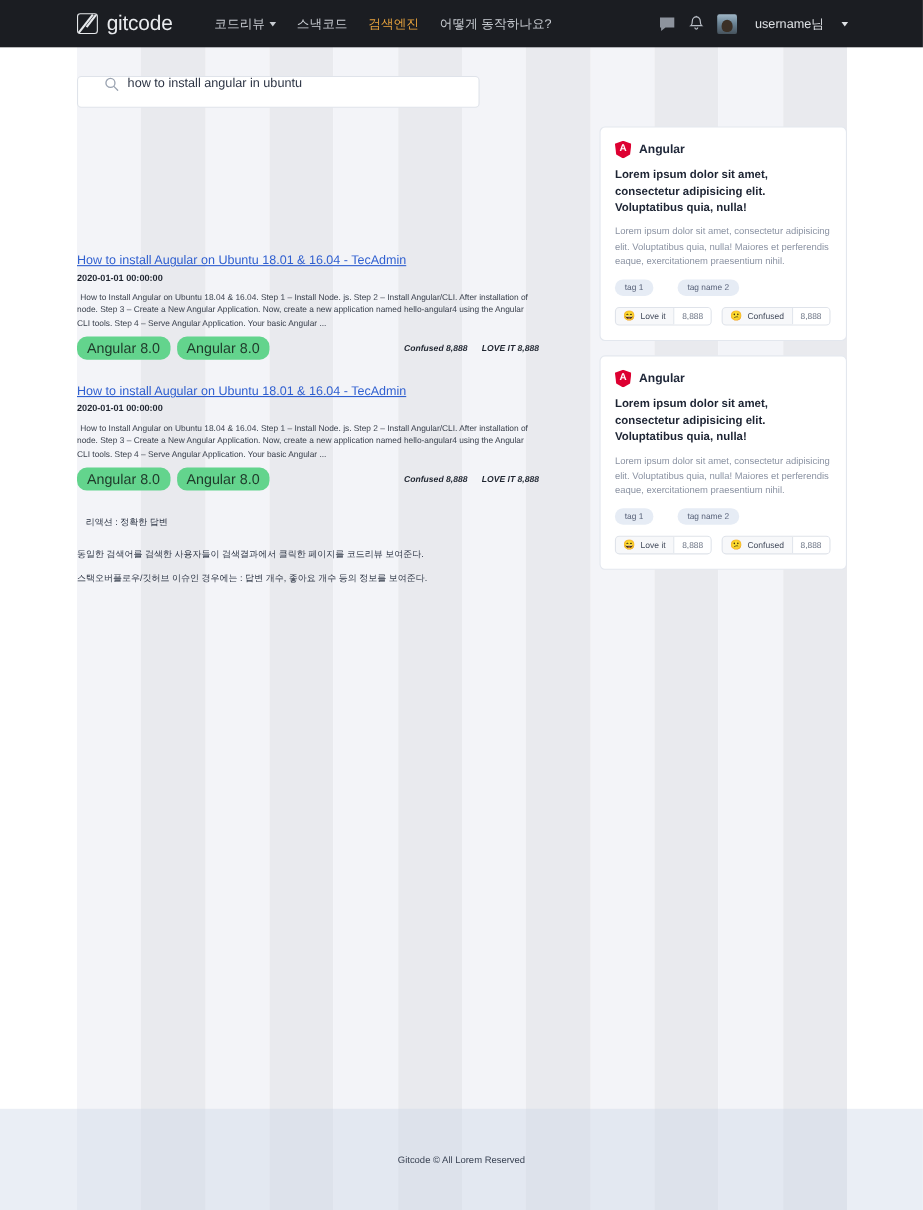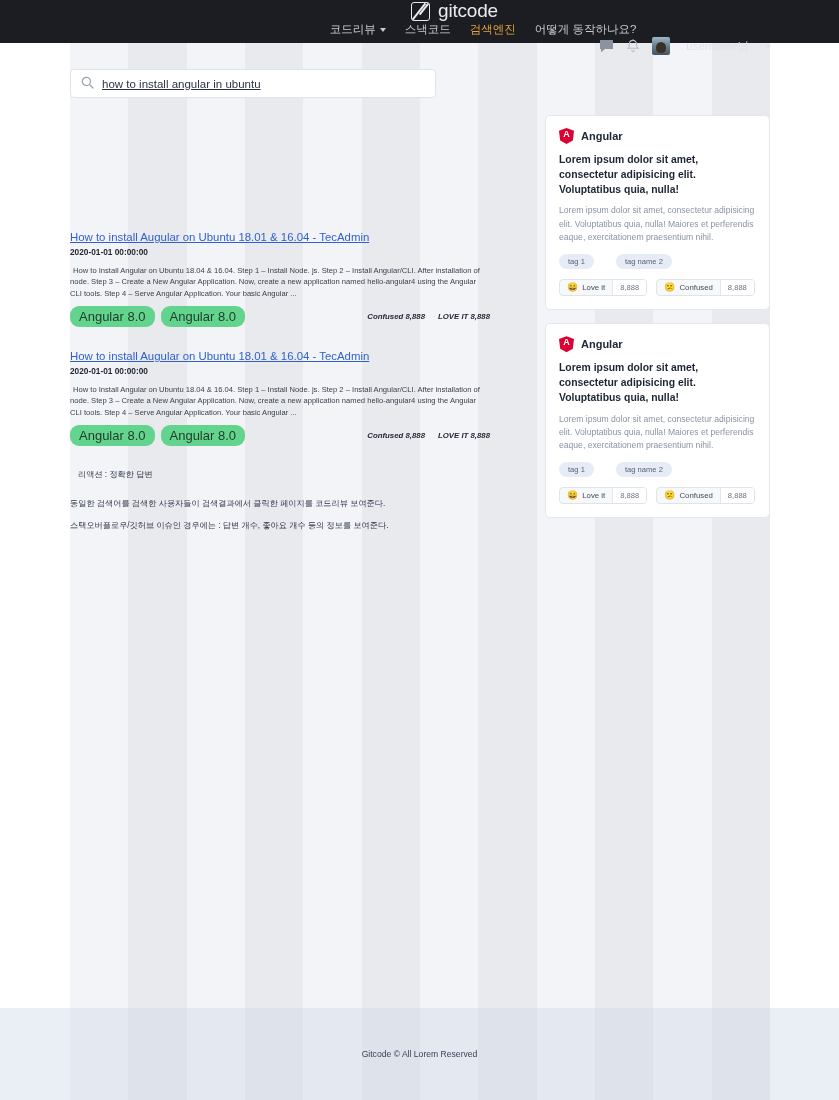--- a/index.html
+++ b/index.html
@@ -26,21 +26,20 @@
   #grid-overlay .gcol.b { background: #e9eaee; }
 
   
   #site-header {
     position: relative; z-index: 5;
     height: 43px;
     background: #1b1d22;
     display: flex;
     align-items: center;
     padding: 0 0 0 70px;
-    flex-direction: column;
   }
   .brand { display: flex; align-items: center; gap: 8px; text-decoration: none; }
   .brand-mark {
     width: 19px; height: 19px;
     border: 1.7px solid #e7e9ec;
     border-radius: 3px;
     position: relative;
     display: inline-block;
   }
   .brand-mark::before, .brand-mark::after {
@@ -49,21 +48,21 @@
     background: #e7e9ec;
     top: -2px;
     transform: rotate(38deg);
     transform-origin: center;
   }
   .brand-mark::before { left: 6px; }
   .brand-mark::after { left: 11px; height: 14px; top: -1px; }
   .brand-text {
     color: #e9ebee; font-size: 19px; letter-spacing: -0.2px;
   }
-  #main-nav { display: flex; align-items: center; gap: 19px; margin-left: 57px; text-align: center; }
+  #main-nav { display: flex; align-items: center; gap: 19px; margin-left: 38px; text-align: center; }
   .nav-item {
     color: #c8ccd2; font-size: 11.5px; text-decoration: none;
     display: inline-flex; align-items: center; gap: 4px; white-space: nowrap;
   }
   .nav-item.active { color: #e8a33d; }
   .caret-down {
     width: 0; height: 0; display: inline-block;
     border-left: 3.5px solid transparent;
     border-right: 3.5px solid transparent;
     border-top: 4px solid currentColor;
@@ -92,22 +91,22 @@
   
   #page { position: relative; z-index: 3; }
 
   
   #search-row { padding: 26px 0 0 70px; }
   #search-box {
     width: 366px; height: 29px;
     background: #ffffff;
     border: 1px solid #dfe3ea;
     border-radius: 4px;
-    display: flex; align-items: center;
-    padding: 0 10px; gap: 8px; text-decoration: underline;
+    display: flex; align-items: flex-start;
+    padding: 0 24px; gap: 8px;
   }
   #search-input {
     border: none; outline: none; background: transparent;
     font-family: "Liberation Sans", sans-serif;
     font-size: 11.5px; color: #2c3444; flex: 1; padding: 0;
   }
 
   
   #cols { display: flex; align-items: flex-end; padding-left: 70px; margin-top: 17px; }
   #results-col { width: 420px; }

